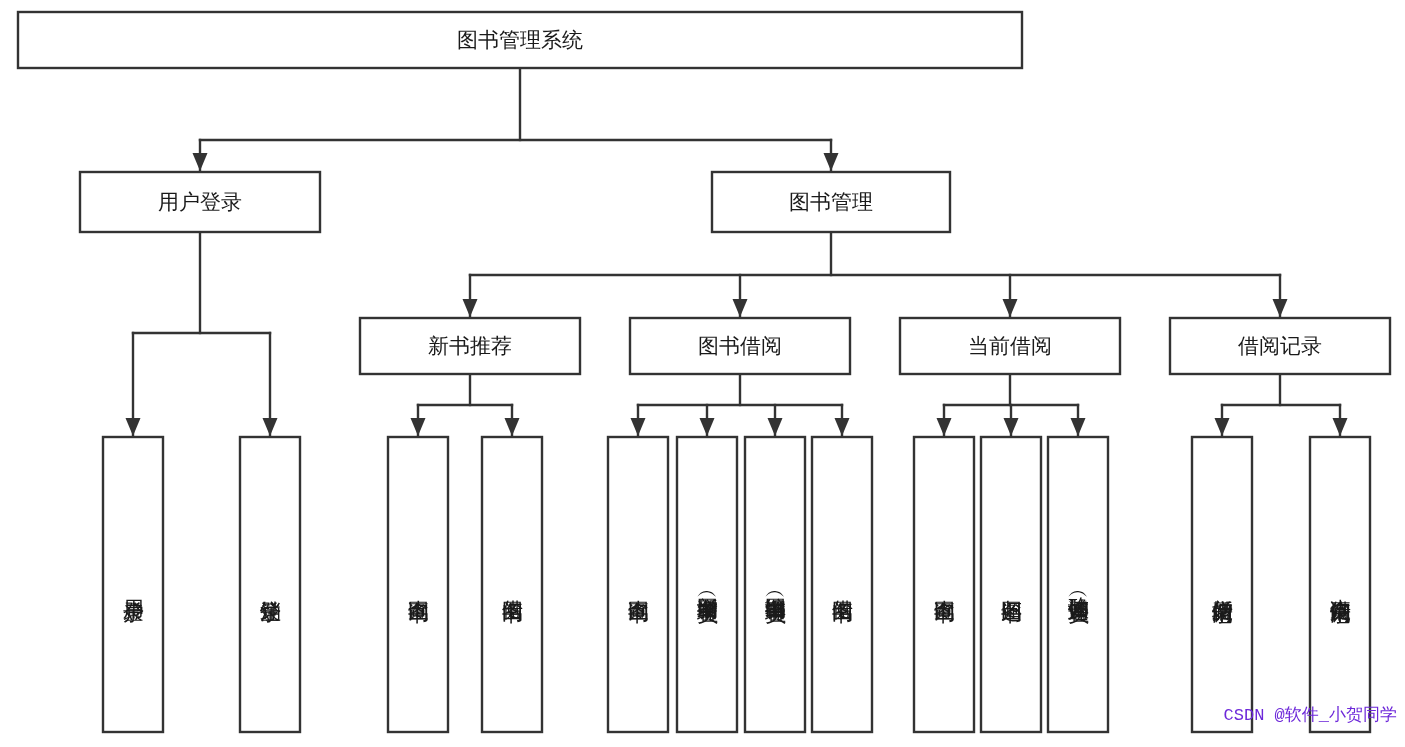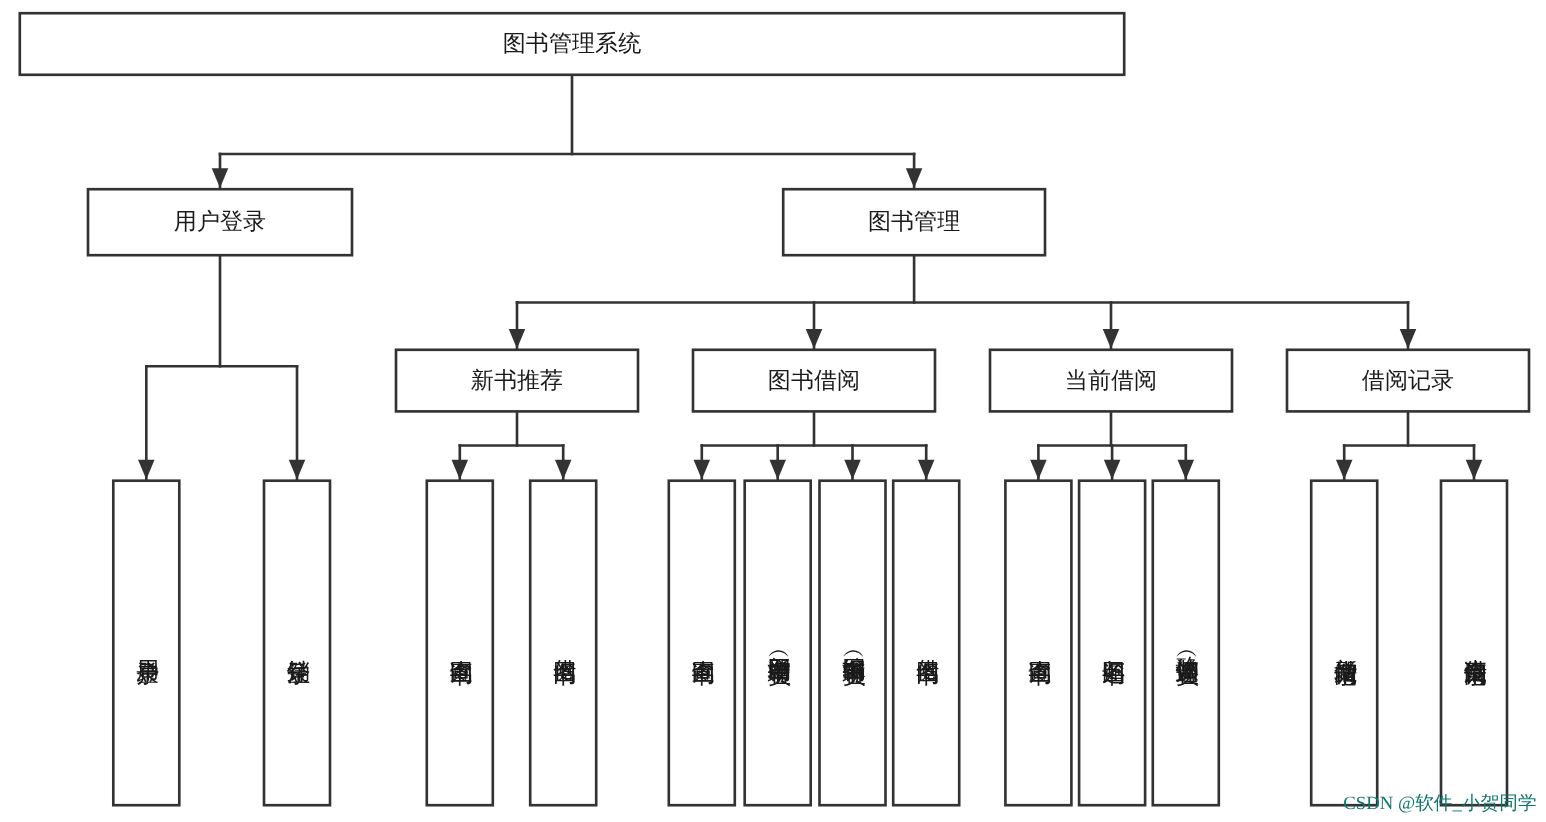--- a/index.html
+++ b/index.html
@@ -57,24 +57,24 @@
     line-height: 1.18;
     color: #1a1a1a;
     letter-spacing: 1px;
     text-align: center;
     white-space: nowrap;
     pointer-events: none;
   }
   .watermark {
     position: absolute;
     right: 8px;
-    bottom: 6px;
-    font-family: Liberation Serif, serif;
+    bottom: 21px;
+    font-family: Liberation Mono, monospace;
     font-size: 17px;
-    color: #0f766e;
+    color: #6d28d9;
     white-space: nowrap;
   }
 </style>
 </head>
 <body>
 
 <div id="diagram-root">
 
   <svg id="tree-svg" viewBox="0 0 1405 747">
     <defs></defs>

